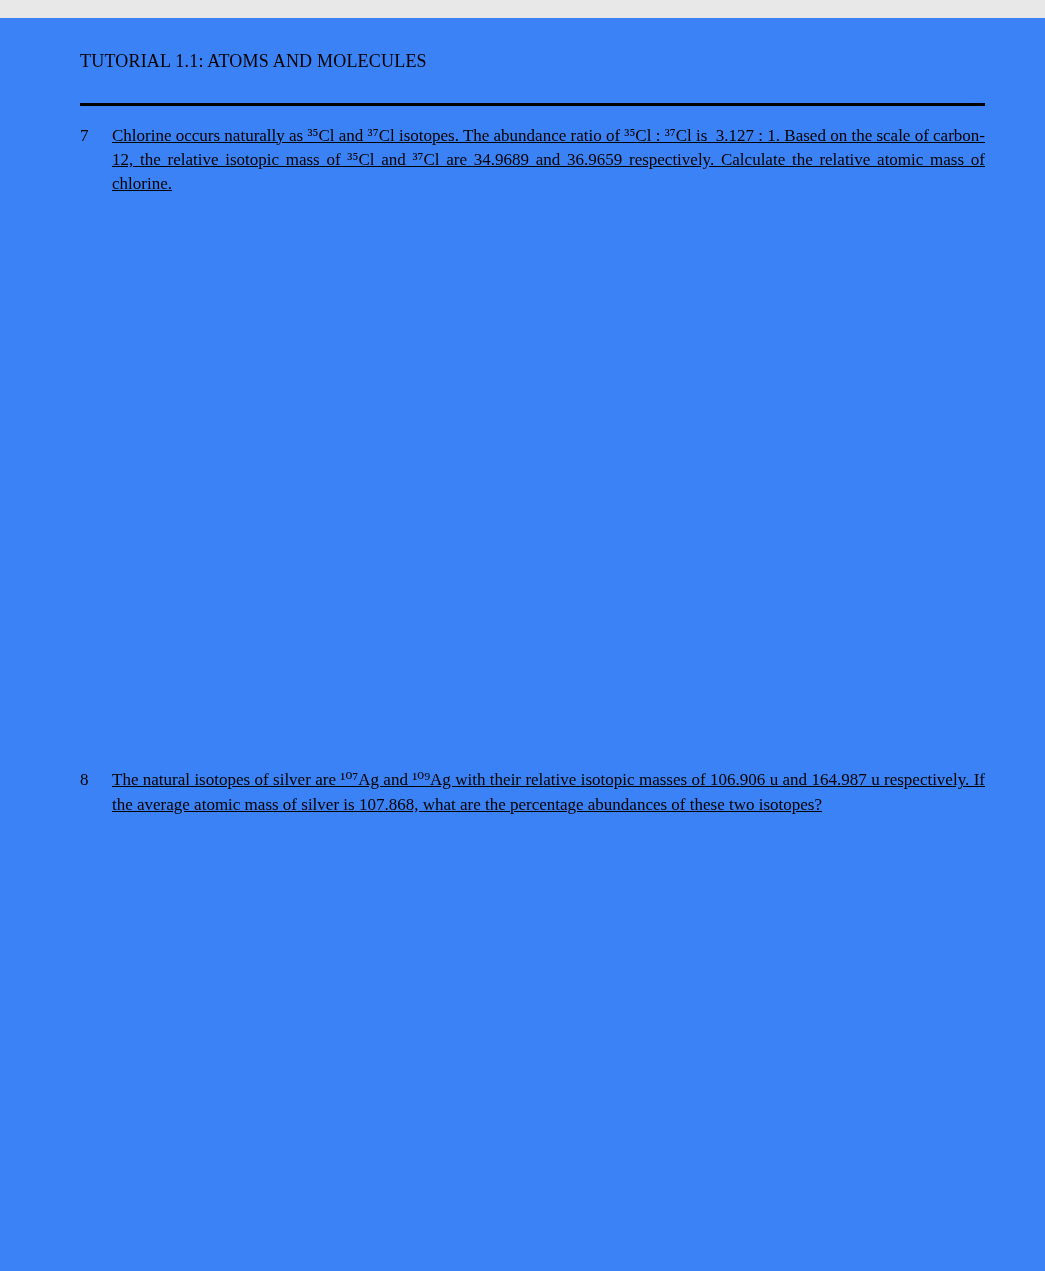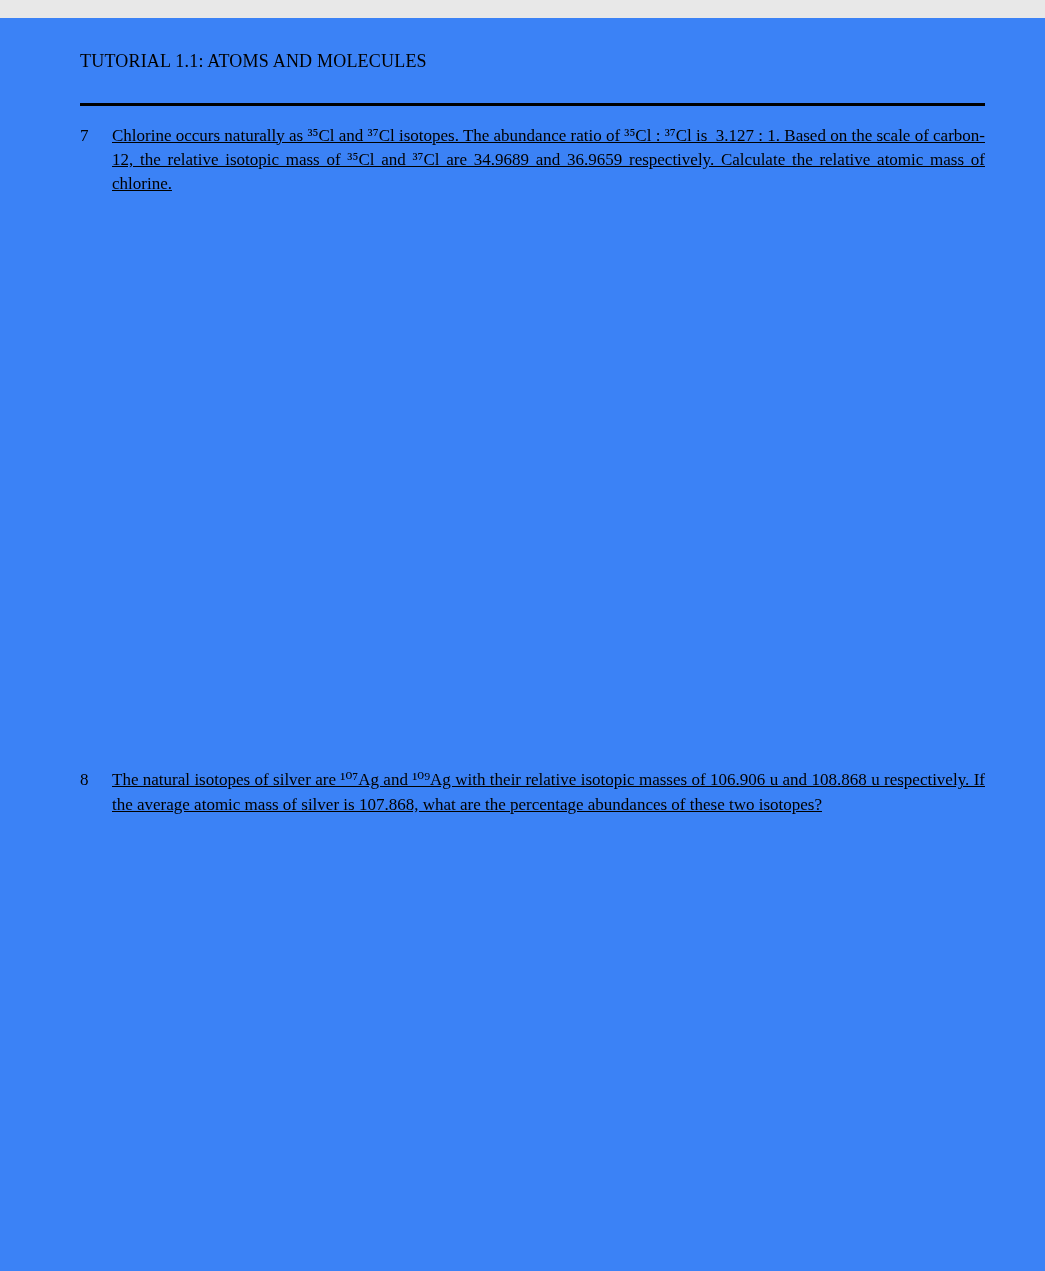--- a/index.html
+++ b/index.html
@@ -61,16 +61,16 @@
 
   <div class="divider"></div>
 
   <div class="question q7">
     <div class="q-number">7</div>
     <div class="q-text">Chlorine occurs naturally as ³⁵Cl and ³⁷Cl isotopes. The abundance ratio of ³⁵Cl : ³⁷Cl is &nbsp;3.127 : 1. Based on the scale of carbon-12, the relative isotopic mass of ³⁵Cl and ³⁷Cl are 34.9689 and 36.9659 respectively. Calculate the relative atomic mass of chlorine.</div>
   </div>
 
   <div class="question q8">
     <div class="q-number">8</div>
-    <div class="q-text">The natural isotopes of silver are ¹⁰⁷Ag and ¹⁰⁹Ag with their relative isotopic masses of 106.906 u and 108.868 u respectively. If the average atomic mass of silver is 107.868, what are the percentage abundances of these two isotopes?</div>
+    <div class="q-text">The natural isotopes of silver are ¹⁰⁷Ag and ¹⁰⁹Ag with their relative isotopic masses of 106.906 u and 164.987 u respectively. If the average atomic mass of silver is 107.868, what are the percentage abundances of these two isotopes?</div>
   </div>
 
 </div>
 
 </body></html>

